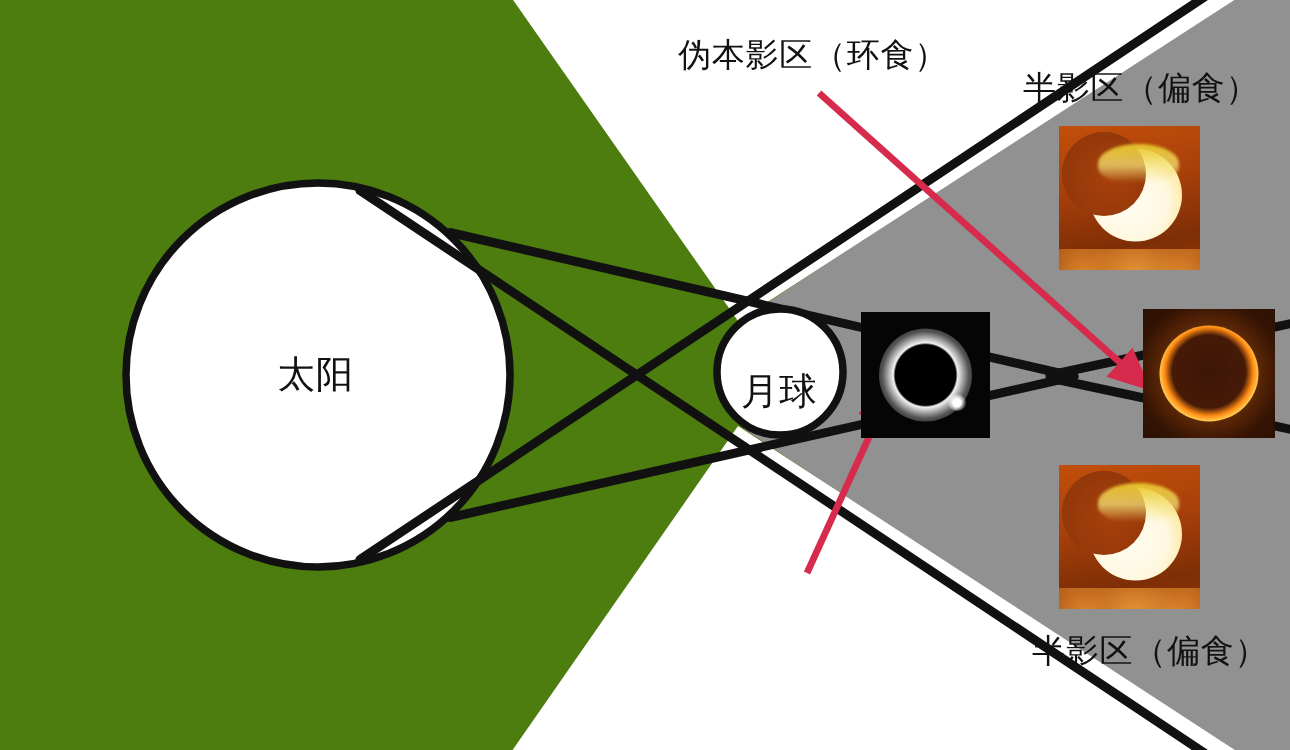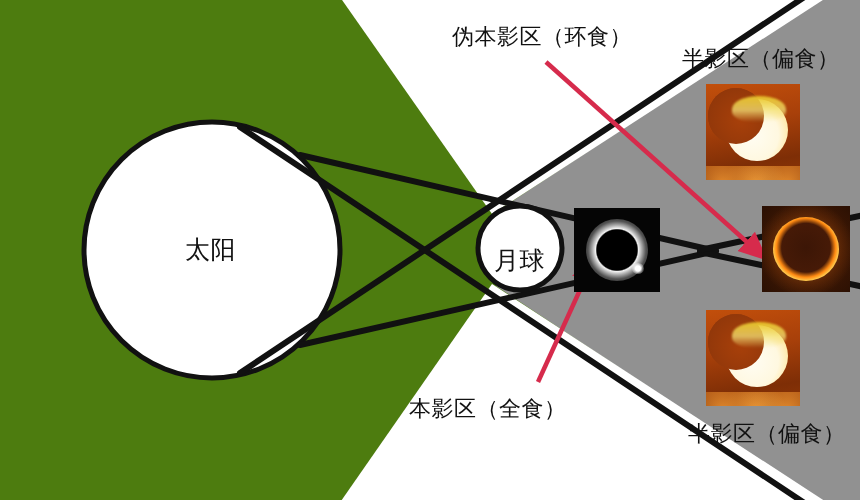--- a/index.html
+++ b/index.html
@@ -233,21 +233,20 @@
     <div class="sun-disc"></div>
     <div class="moon-bite"></div>
     <div class="sun-top-tint"></div>
     <div class="horizon"></div>
   </div>
 
   <div class="label-text zone-label" id="label-antumbra">伪本影区（环食）</div>
 
   <div class="label-text zone-label" id="label-penumbra-top">半影区（偏食）</div>
 
-  <div class="label-text zone-label" id="label-umbra">本影区（全食）</div>
 
   <div class="label-text zone-label" id="label-penumbra-bottom">半影区（偏食）</div>
 
   <div class="label-text body-label" id="label-sun">太阳</div>
 
   <div class="label-text body-label" id="label-moon">月球</div>
 
 </div>
 
 </body></html>

